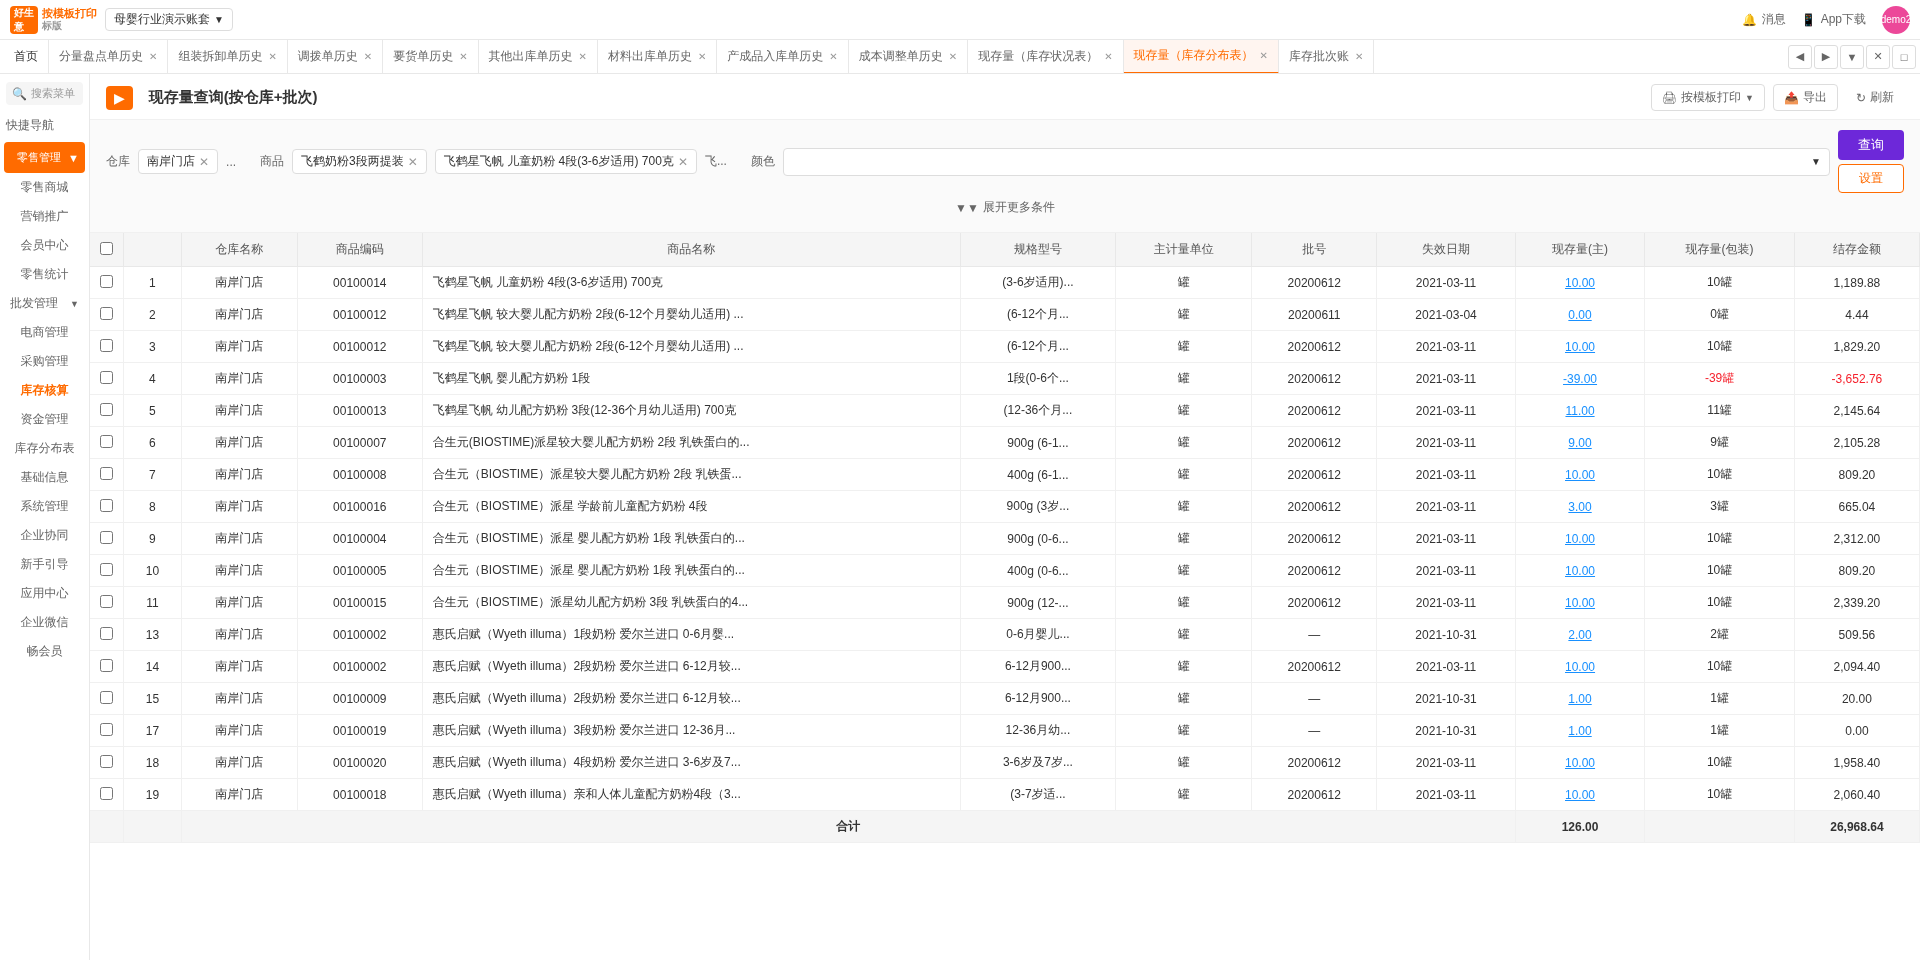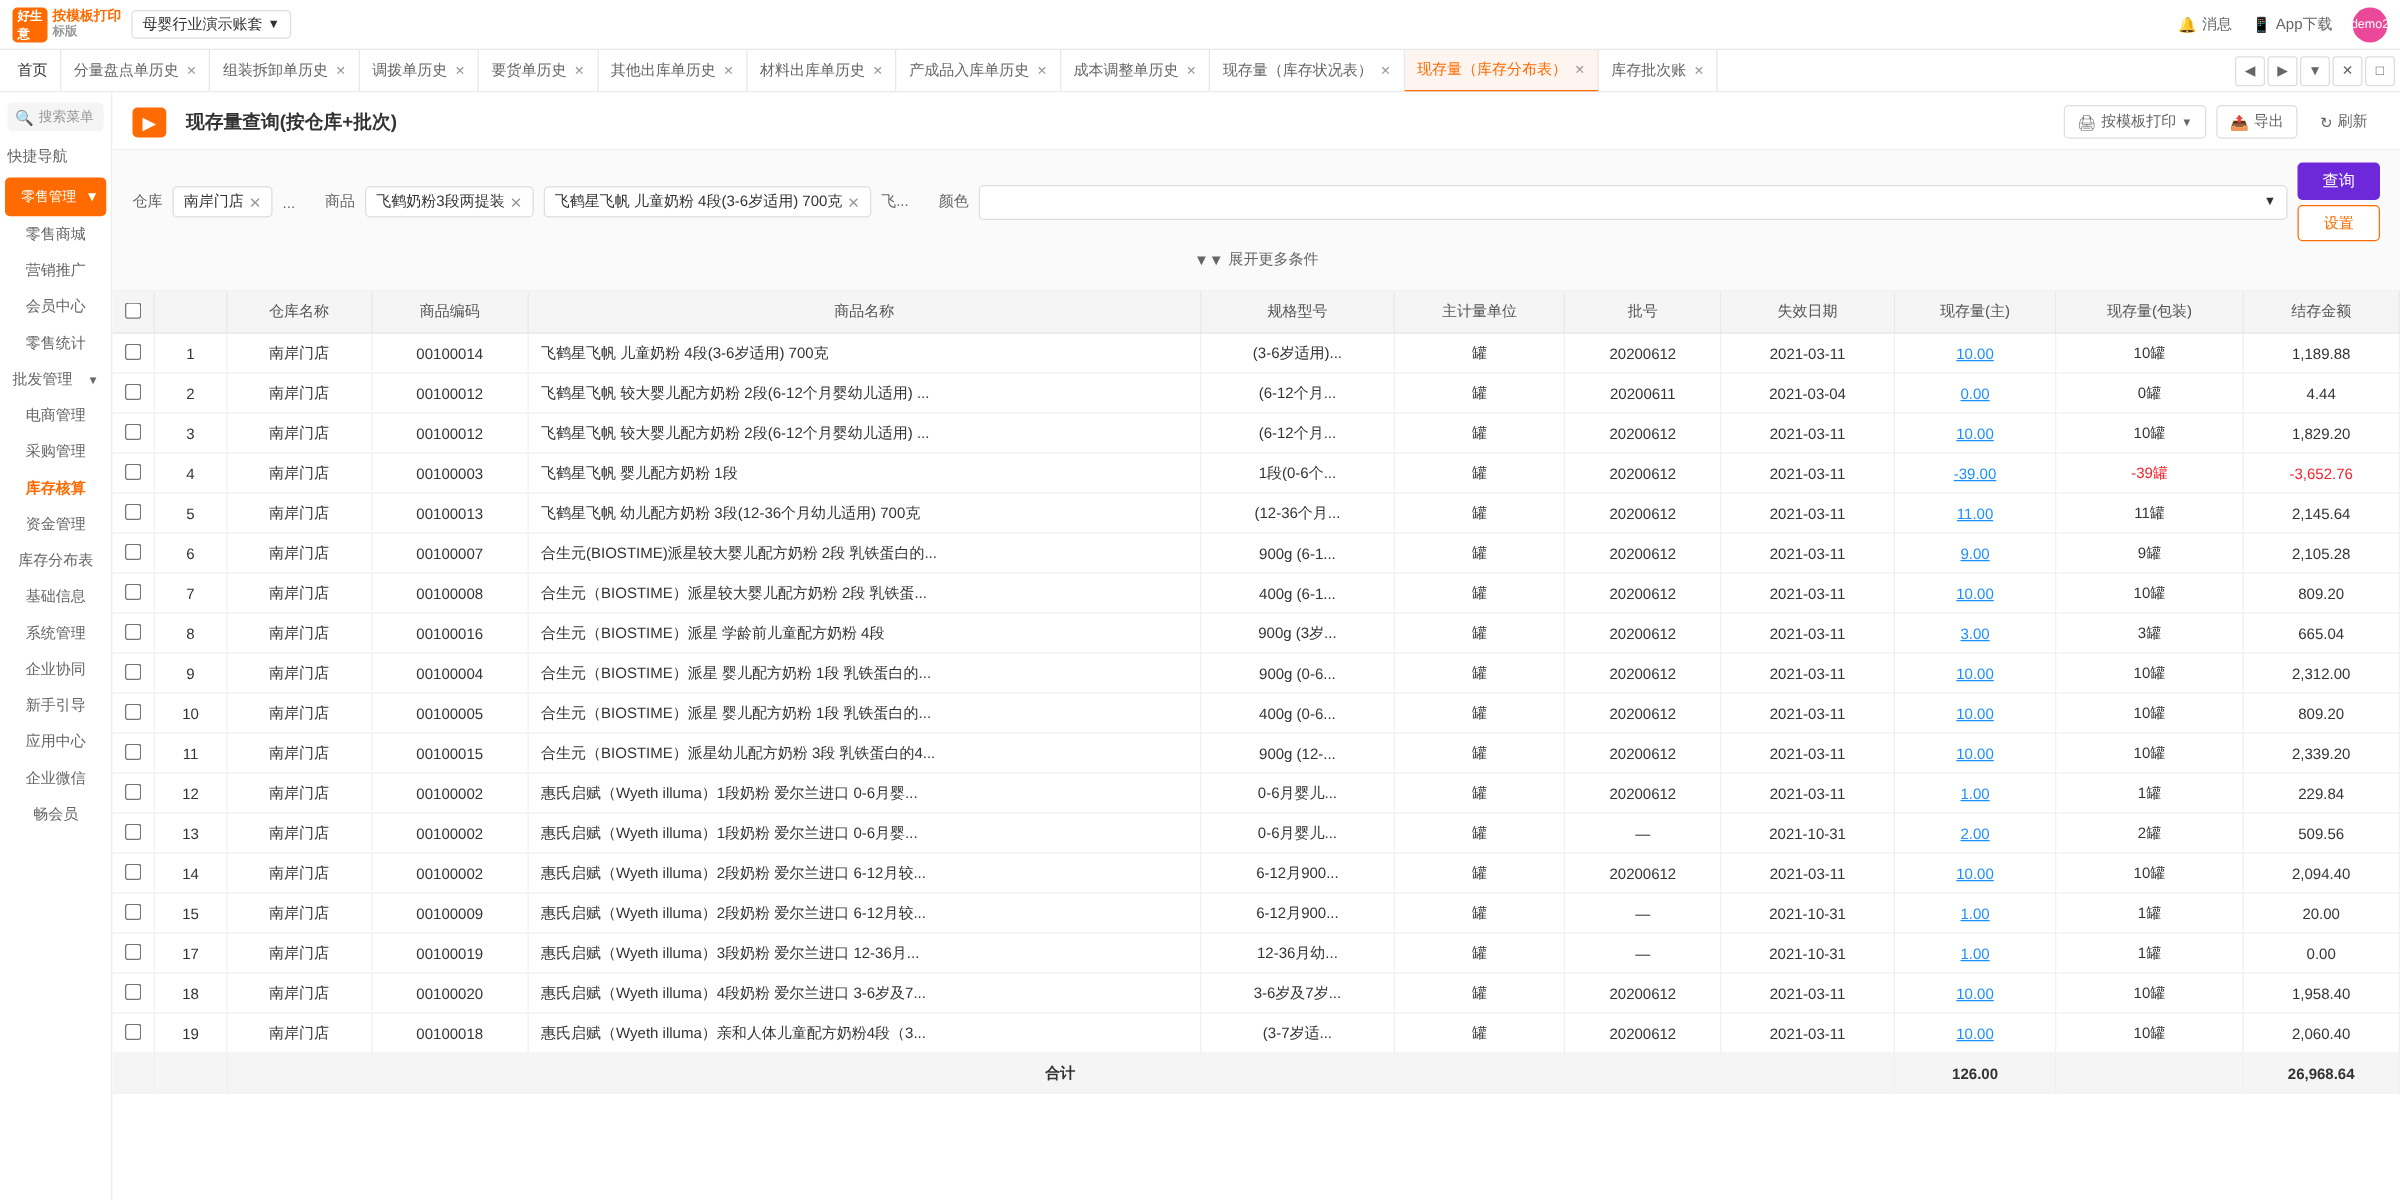--- a/index.html
+++ b/index.html
@@ -500,34 +500,20 @@
               <td>900g (12-...</td>
               <td>罐</td>
               <td>20200612</td>
               <td>2021-03-11</td>
               <td class="link-style">10.00</td>
               <td class="">10罐</td>
               <td class="">2,339.20</td>
             </tr>
             <tr>
               <td class="checkbox-col"><input type="checkbox" style=""></td>
-              <td>12</td>
-              <td>南岸门店</td>
-              <td>00100002</td>
-              <td class="text-left" style="max-width:320px;overflow:hidden;text-overflow:ellipsis;">惠氏启赋（Wyeth illuma）1段奶粉 爱尔兰进口 0-6月婴...</td>
-              <td>0-6月婴儿...</td>
-              <td>罐</td>
-              <td>20200612</td>
-              <td>2021-03-11</td>
-              <td class="link-style">1.00</td>
-              <td class="">1罐</td>
-              <td class="">229.84</td>
-            </tr>
-            <tr>
-              <td class="checkbox-col"><input type="checkbox" style=""></td>
               <td>13</td>
               <td>南岸门店</td>
               <td>00100002</td>
               <td class="text-left" style="max-width:320px;overflow:hidden;text-overflow:ellipsis;">惠氏启赋（Wyeth illuma）1段奶粉 爱尔兰进口 0-6月婴...</td>
               <td>0-6月婴儿...</td>
               <td>罐</td>
               <td>—</td>
               <td>2021-10-31</td>
               <td class="link-style">2.00</td>
               <td class="">2罐</td>

